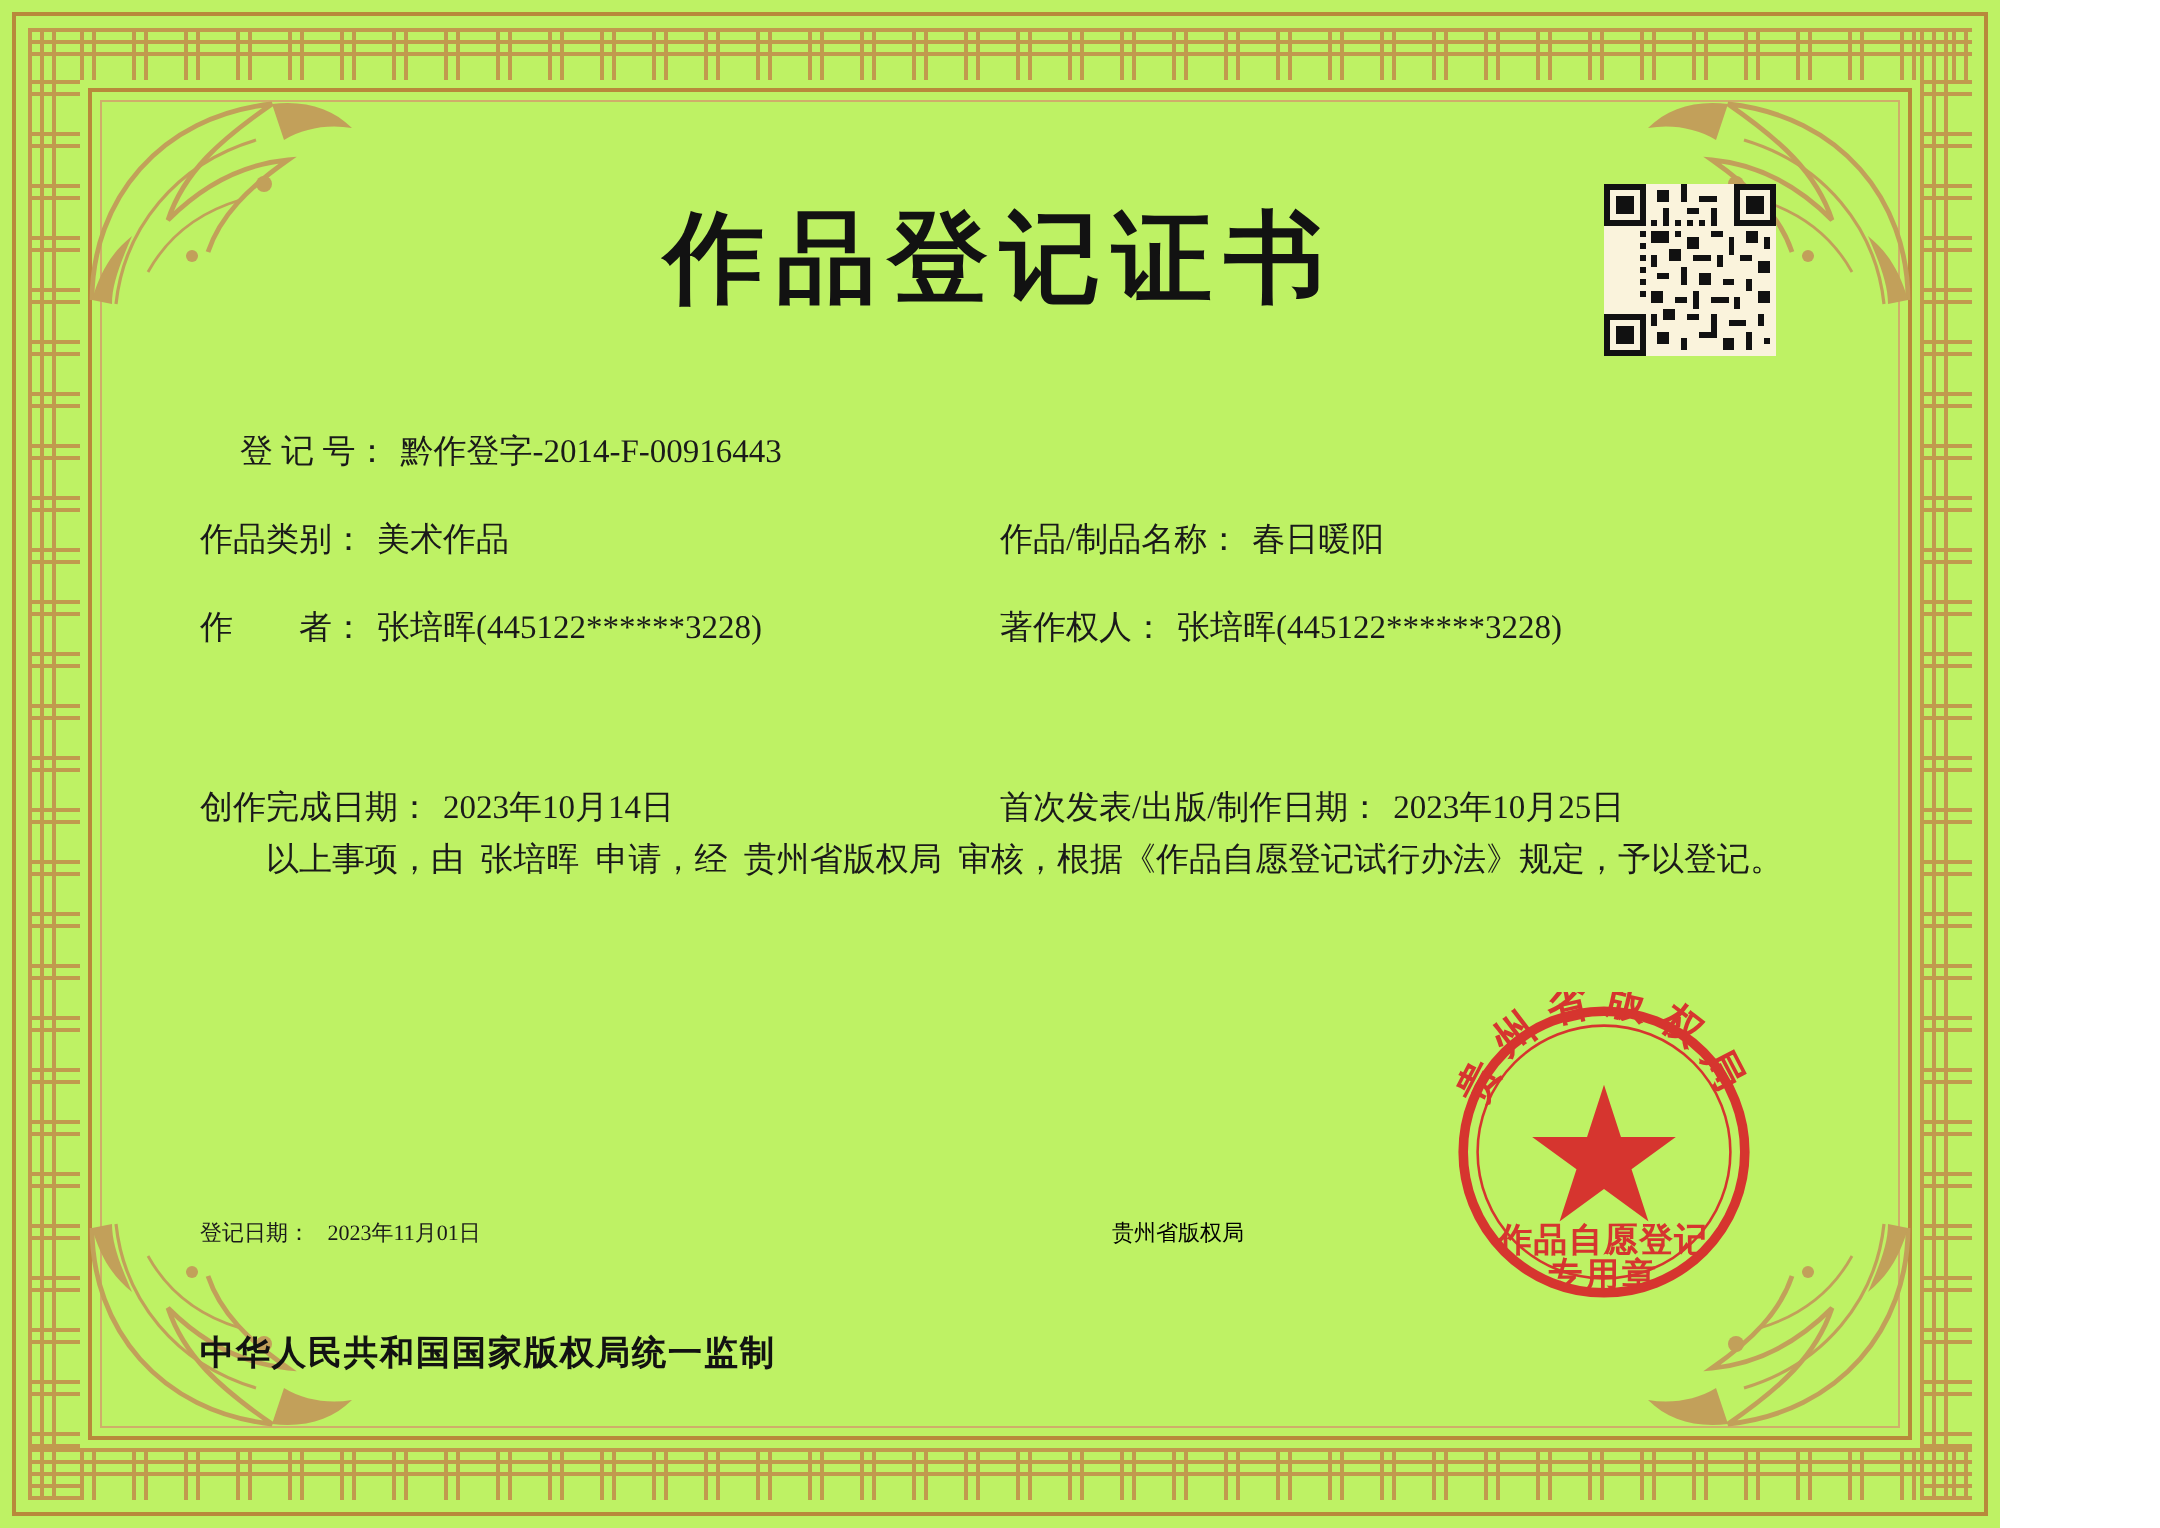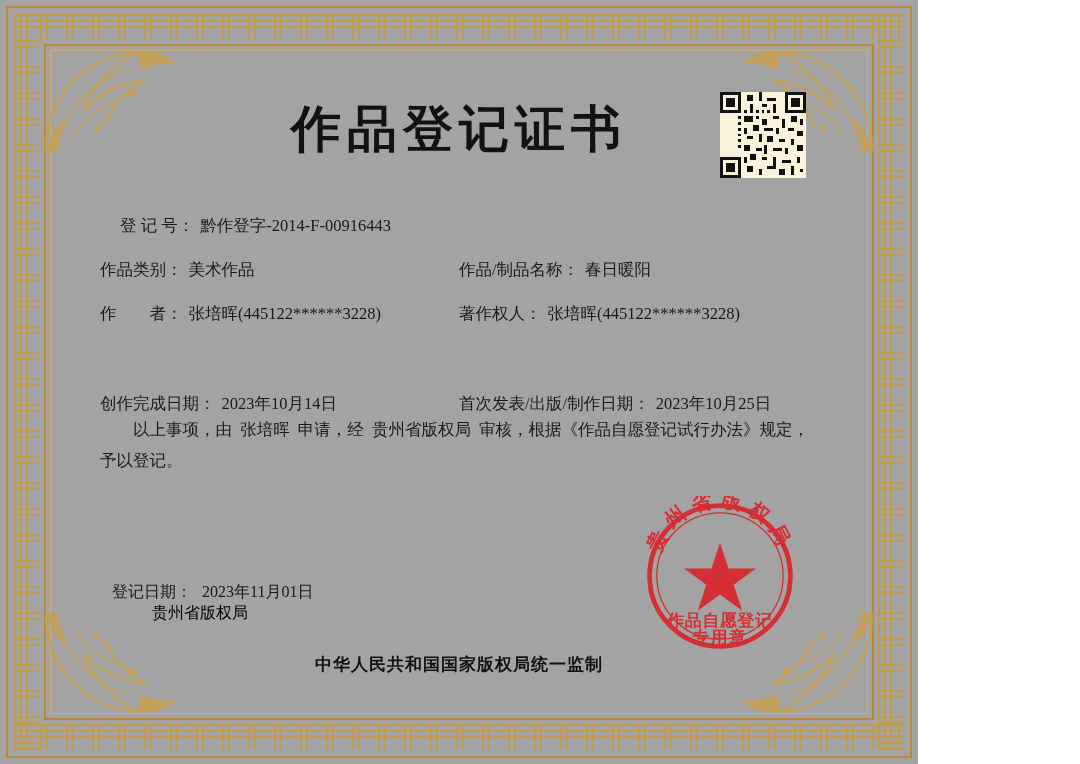--- a/index.html
+++ b/index.html
@@ -7,23 +7,23 @@
     padding: 0;
     background: #ffffff;
   }
   body {
     font-family: "Liberation Serif", "DejaVu Serif", serif;
   }
 
   
   #certificate {
     position: relative;
-    width: 918px;
+    width: 1000px;
     height: 764px;
-    background: #a3a3a3;
+    background: #bef264;
     overflow: hidden;
   }
 
   
   .outer-frame {
     position: absolute;
     left: 6px;
     top: 6px;
     right: 6px;
     bottom: 6px;
@@ -144,36 +144,35 @@
   .statement {
     font-size: 16.5px;
     line-height: 1.85;
     color: #1a1a1a;
     text-indent: 2em;
   }
   .statement .inline-name { padding: 0 4px; }
 
   .bottom-row {
     position: absolute;
-    left: 12px;
+    left: 0;
     right: 0;
     bottom: 74px;
     display: flex;
-    font-size: 16px;
-    flex-direction: column;
+    font-size: 11px;
   }
   .bottom-left { flex: 0 0 52%; }
   .bottom-right { flex: 1; text-align: left; padding-left: 40px; }
 
   .footer {
     position: absolute;
     left: 0;
     right: 0;
-    bottom: 22px;
-    text-align: center;
+    bottom: 10px;
+    text-align: left;
     font-size: 17px;
     font-weight: bold;
     color: #121212;
     letter-spacing: 1px;
   }
 
   
   .seal {
     position: absolute;
     right: 18px;

